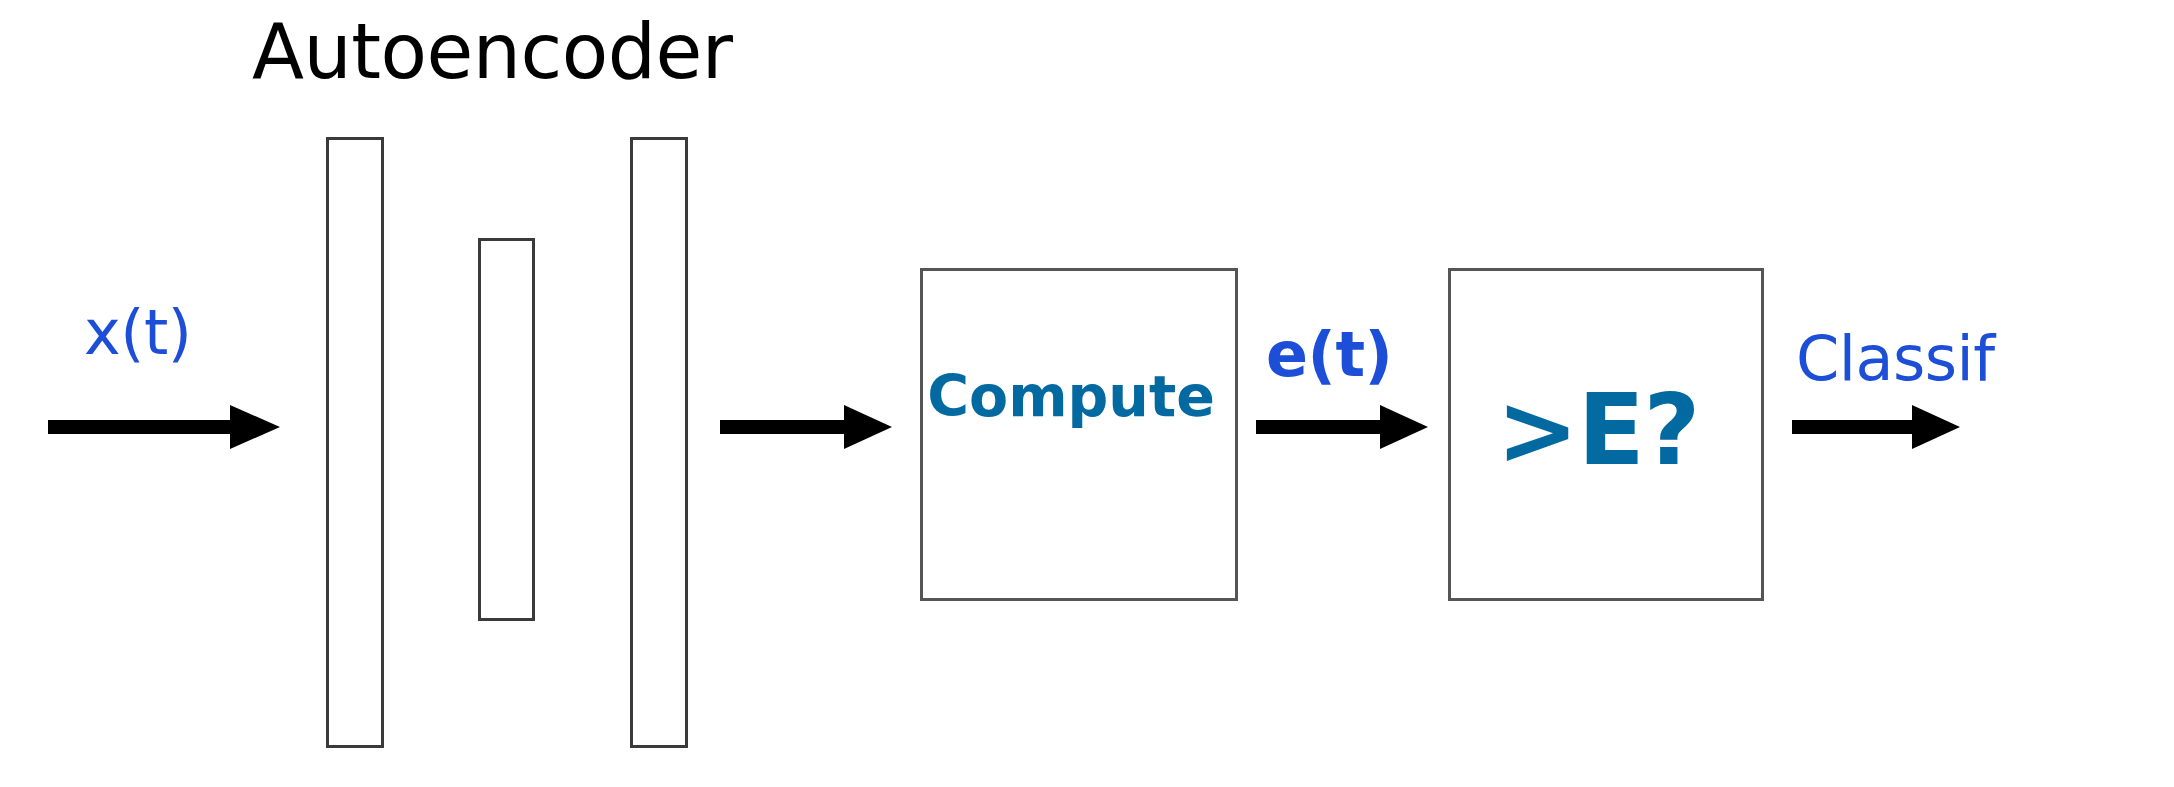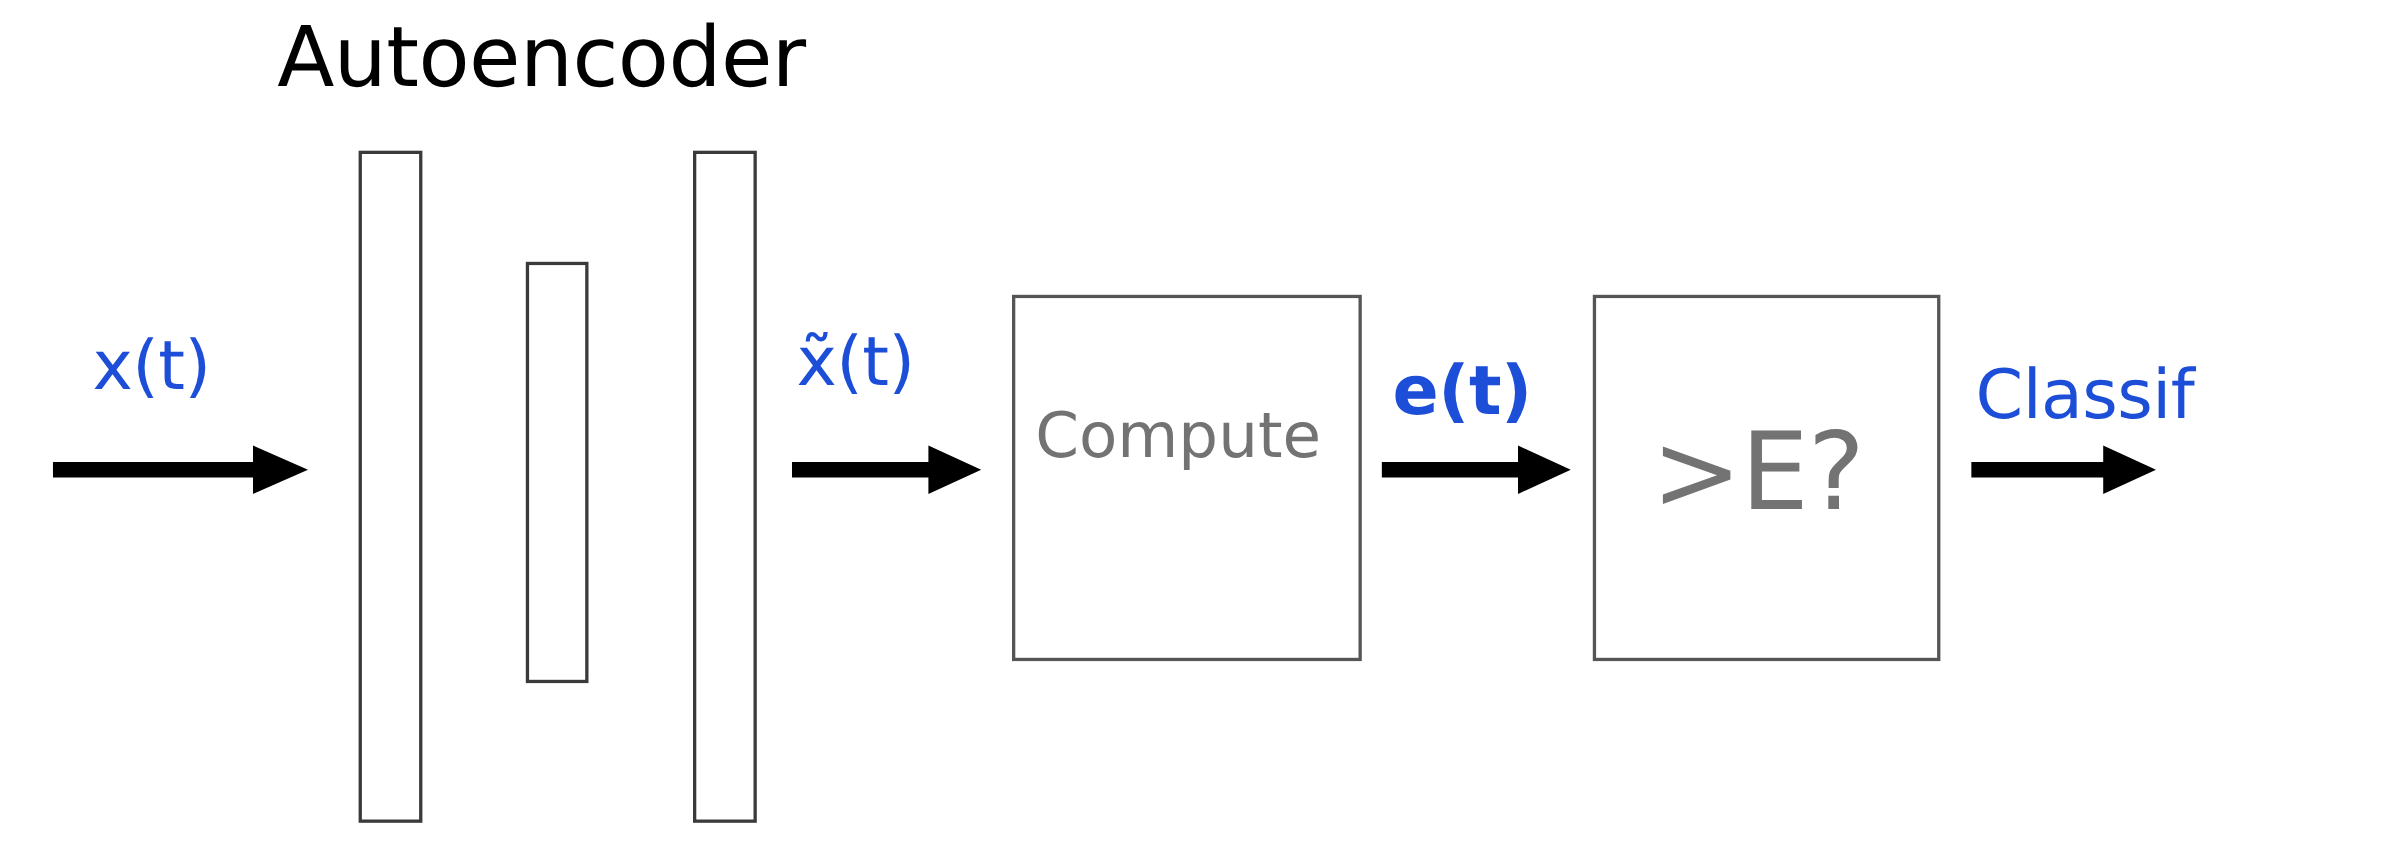--- a/index.html
+++ b/index.html
@@ -43,22 +43,22 @@
     background: #ffffff;
     box-sizing: border-box;
   }
   .proc-label {
     position: absolute;
     left: 0;
     right: 16px;
     text-align: center;
     font-size: 57px;
     line-height: 74px;
-    font-weight: 400;
-    color: #737373;
+    font-weight: 700;
+    color: #0369a1;
   }
   .proc-label.two-line { top: 88px; }
   .proc-label.big {
     top: 104px;
     font-size: 98px;
     line-height: 110px;
     letter-spacing: -1px;
   }
 
   
@@ -89,21 +89,20 @@
   <div class="abs ae-bar" style="left:630px; top:137px; width:58px; height:611px;"></div>
 
   <div class="abs edge-label" style="left:84px; top:298px;">x(t)</div>
 
   <div class="abs arrow" style="left:48px; top:400px; width:232px;">
     <svg width="232" height="54" viewBox="0 0 232 54" xmlns="http://www.w3.org/2000/svg">
       <path d="M0,20 L182,20 L182,5 L232,27 L182,49 L182,34 L0,34 Z" fill="#000000"></path>
     </svg>
   </div>
 
-  <div class="abs edge-label" style="left:724px; top:294px;">x̃(t)</div>
 
   <div class="abs arrow" style="left:720px; top:400px; width:172px;">
     <svg width="172" height="54" viewBox="0 0 172 54" xmlns="http://www.w3.org/2000/svg">
       <path d="M0,20 L124,20 L124,5 L172,27 L124,49 L124,34 L0,34 Z" fill="#000000"></path>
     </svg>
   </div>
 
   <div class="abs proc-box" style="left:920px; top:268px; width:318px; height:333px;">
     <div class="proc-label two-line">Compute</div>
   </div>

